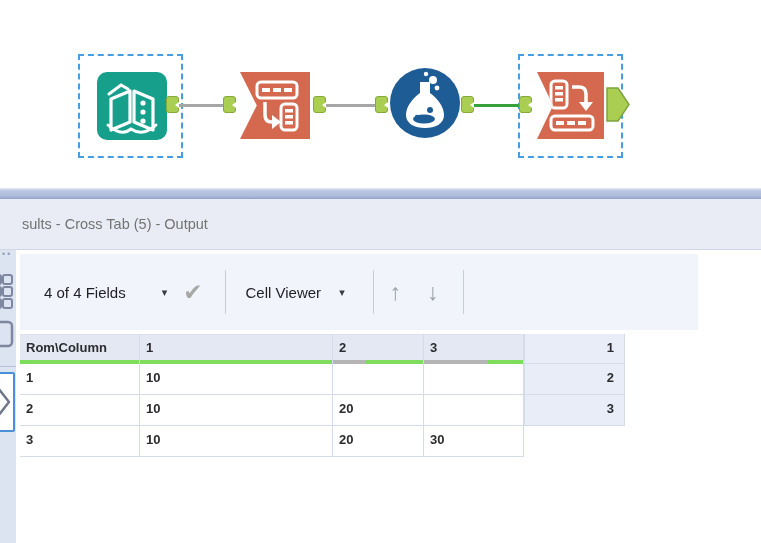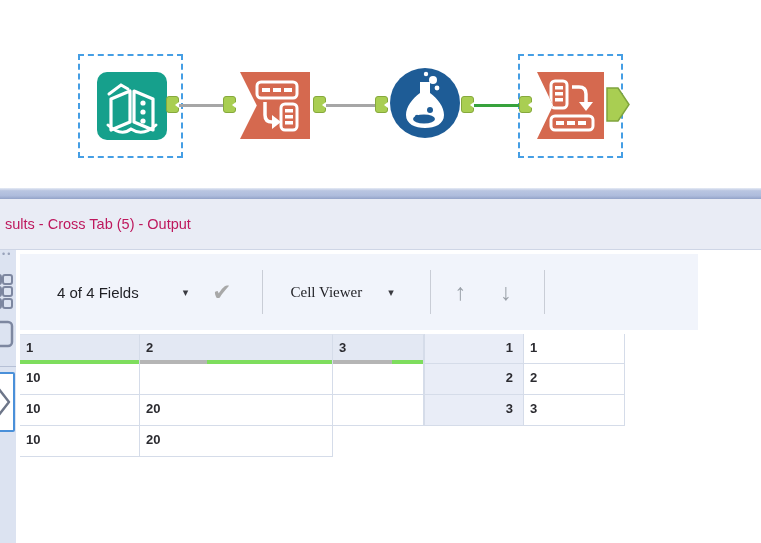--- a/index.html
+++ b/index.html
@@ -18,33 +18,33 @@
   .anchor:after{content:"";position:absolute;right:-1px;top:5px;width:0;height:0;
     border-top:3.5px solid transparent;border-bottom:3.5px solid transparent;border-right:4px solid #fff;}
 
   
   .splitter{position:absolute;left:0;top:188px;width:761px;height:11px;
     background:linear-gradient(#e6ebf5 0%,#b9c5e1 25%,#aebcdc 70%,#93a3c8 100%);}
 
   
   .rtitle{position:absolute;left:0;top:199px;width:761px;height:51px;background:#e9ecf5;
     border-bottom:1px solid #cfd6e6;display:flex;align-items:center;}
-  .rtitle span{font-size:14.5px;color:#be185d;padding-left:5px;}
+  .rtitle span{font-size:14.5px;color:#737373;padding-left:22px;}
 
   
   .strip{position:absolute;left:0;top:250px;width:18px;height:293px;background:#dce3f1;border-right:2px solid #fff;}
   .grip{position:absolute;top:2px;left:2px;width:12px;height:4px;color:#98a2ba;font-size:9px;line-height:4px;letter-spacing:2px;}
   .stripicon{position:absolute;color:#7d87a0;}
   .divline{position:absolute;left:0;top:116px;width:16px;height:1px;background:#b6c0d6;}
   .anchorbtn{position:absolute;left:-7px;top:122px;width:22px;height:60px;background:#fff;
     border:2px solid #4a90d9;border-radius:2px;display:flex;align-items:center;justify-content:center;}
 
   
   .rtoolbar{position:absolute;left:20px;top:254px;width:678px;height:76px;background:#f1f4fb;
-    display:flex;align-items:center;padding-left:37px;gap:8px;}
+    display:flex;align-items:center;padding-left:24px;}
   .rtoolbar .lbl{font-size:15px;color:#1f1f24;white-space:nowrap;}
   .caret{font-size:11px;color:#3a3a40;}
   .checkmk{font-size:23px;color:#a8a8a8;line-height:1;}
   .vsep{width:1px;height:44px;background:#c9cdd6;}
   .navarrow{font-size:23px;color:#9aa0a8;line-height:1;}
 
   
   .grid{position:absolute;left:20px;top:334px;display:grid;
     grid-template-columns:120px 193px 91px 100px 101px;
     grid-template-rows:30px 31px 31px 31px;font-size:13px;color:#2b2b30;}
@@ -164,31 +164,37 @@
         <path d="M2 3 L13 17 L2 31" fill="none" stroke="#6d7689" stroke-width="2.4" stroke-linejoin="round"></path>
       </svg>
     </div>
   </div>
 
   <div class="rtoolbar">
     <span class="lbl">4 of 4 Fields</span>
     <span class="caret" style="margin-left:36px;">▾</span>
     <span class="checkmk" style="margin-left:16px;">✔</span>
     <div class="vsep" style="margin-left:22px;"></div>
-    <span class="lbl" style="margin-left:20px;font-family:Liberation Serif, serif;">Cell Viewer</span>
+    <span class="lbl" style="margin-left:20px;">Cell Viewer</span>
     <span class="caret" style="margin-left:18px;">▾</span>
     <div class="vsep" style="margin-left:28px;"></div>
     <span class="navarrow" style="margin-left:16px;">↑</span>
     <span class="navarrow" style="margin-left:26px;">↓</span>
     <div class="vsep" style="margin-left:24px;"></div>
   </div>
 
   <div class="grid">
 
     <div class="hc">
+      <span>Rom\Column</span>
+      <div class="qbar">
+          <div class="qseg g" style="width:100%"></div>
+        </div>
+    </div>
+    <div class="hc">
       <span>1</span>
       <div class="qbar">
           <div class="qseg g" style="width:100%"></div>
         </div>
     </div>
     <div class="hc">
       <span>2</span>
       <div class="qbar">
           <div class="qseg n" style="width:35%"></div>
           <div class="qseg g" style="width:65%"></div>
@@ -211,15 +217,16 @@
     <div class="rc">2</div>
     <div class="dc">2</div>
     <div class="dc">10</div>
     <div class="dc">20</div>
     <div class="dc"></div>
 
     <div class="rc">3</div>
     <div class="dc">3</div>
     <div class="dc">10</div>
     <div class="dc">20</div>
+    <div class="dc">30</div>
   </div>
 
 </div>
 
 </body></html>

